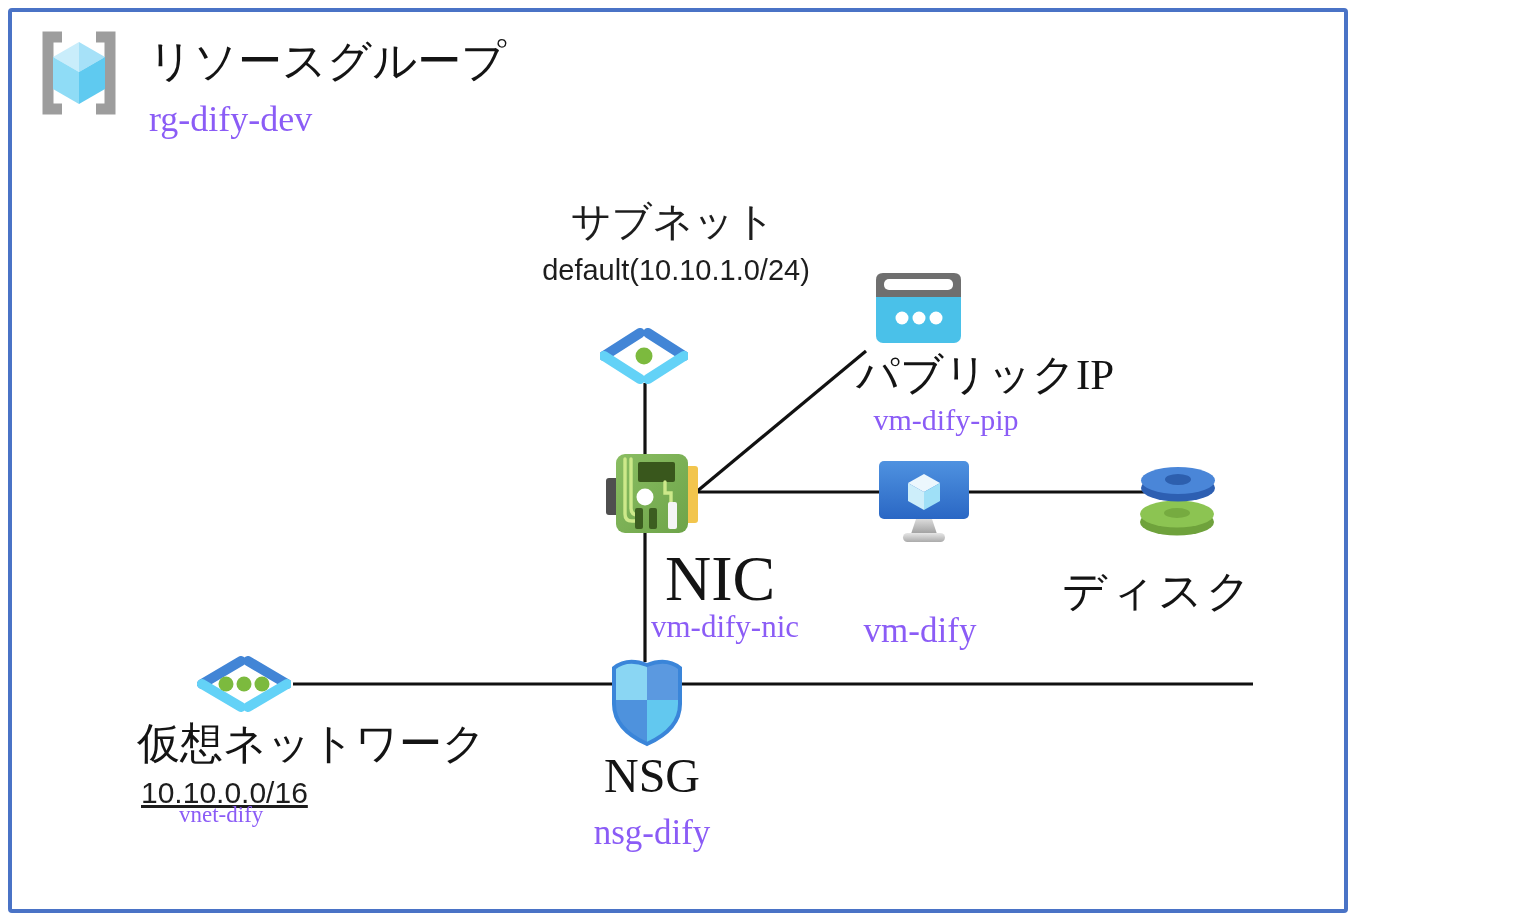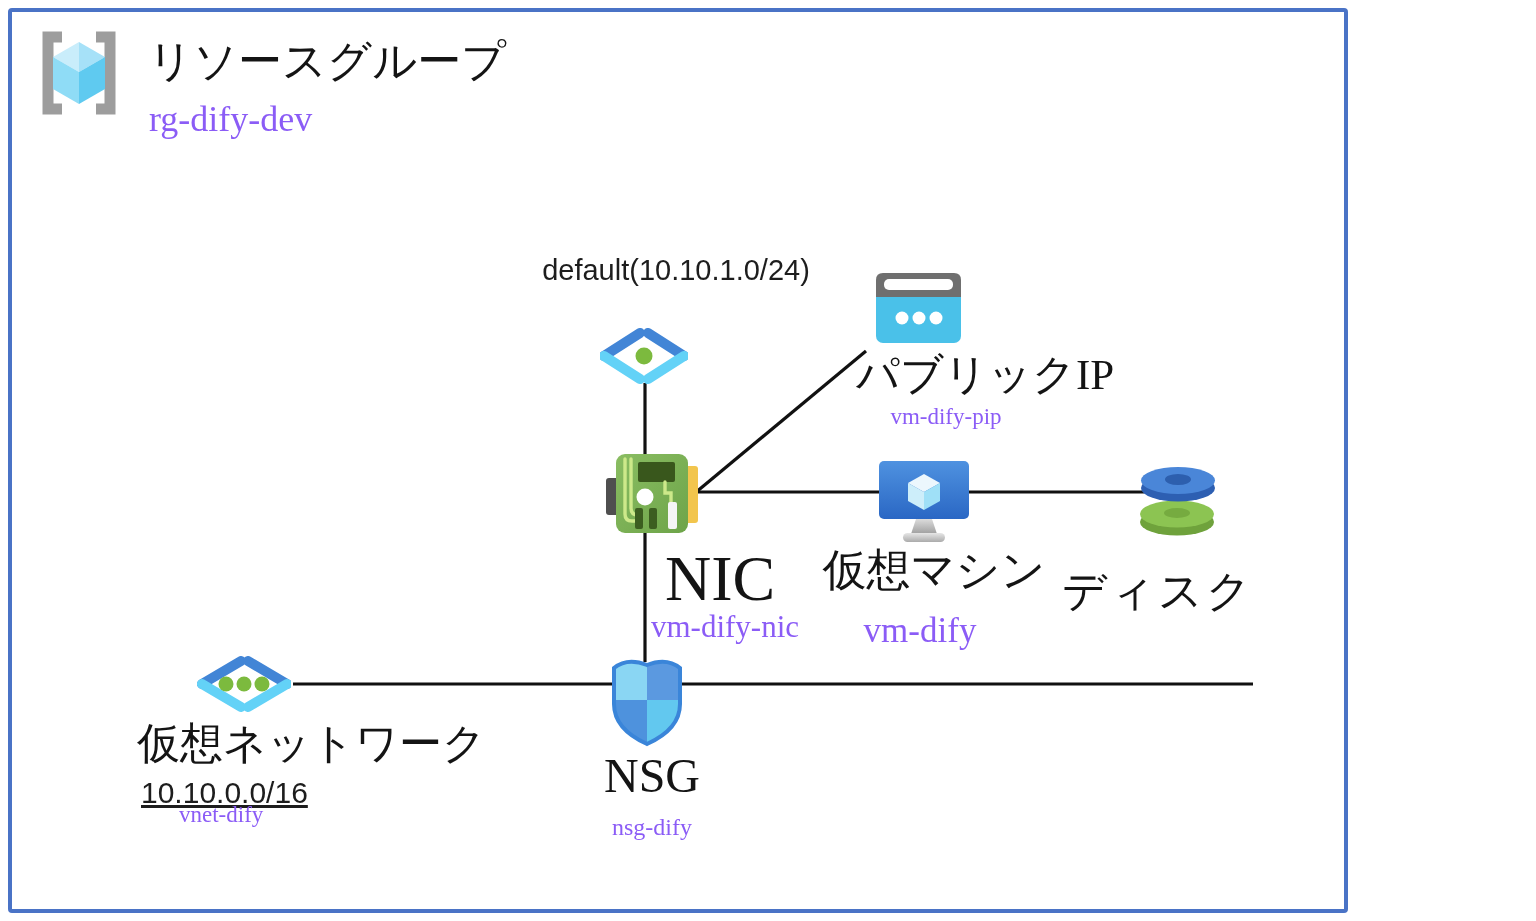--- a/index.html
+++ b/index.html
@@ -38,39 +38,40 @@
     <path d="M29 9 H15 V81 H29" fill="none" stroke="#9d9d9d" stroke-width="11"></path>
     <path d="M63 9 H77 V81 H63" fill="none" stroke="#9d9d9d" stroke-width="11"></path>
     <polygon points="46,14 20,29 46,44" fill="#c9edfb"></polygon>
     <polygon points="46,14 72,29 46,44" fill="#a6e1f8"></polygon>
     <polygon points="20,29 46,44 46,76 20,61" fill="#8fdcf6"></polygon>
     <polygon points="46,44 72,29 72,61 46,76" fill="#5fcaf0"></polygon>
   </svg>
   <div class="abs txt jp-title" style="left:148px; top:40px; font-size:44px;">リソースグループ</div>
   <div class="abs txt name" style="left:149px; top:101px; font-size:36px;">rg-dify-dev</div>
 
+  <div class="abs txt sans ctr" style="left:673px; top:201px; font-size:40px;">サブネット</div>
   <div class="abs txt sans ctr" style="left:676px; top:256px; font-size:29px;">default(10.10.1.0/24)</div>
   <svg class="abs icon" style="left:600px; top:328px;" width="88" height="57" viewBox="0 0 88 57">
     <line x1="4" y1="28" x2="40" y2="5" stroke="#4285d6" stroke-width="10" stroke-linecap="round"></line>
     <line x1="4" y1="28" x2="40" y2="51" stroke="#63d2f7" stroke-width="10" stroke-linecap="round"></line>
     <line x1="84" y1="28" x2="48" y2="5" stroke="#4285d6" stroke-width="10" stroke-linecap="round"></line>
     <line x1="84" y1="28" x2="48" y2="51" stroke="#63d2f7" stroke-width="10" stroke-linecap="round"></line>
     <circle cx="44" cy="28" r="8.5" fill="#7cba3e"></circle>
   </svg>
 
   <svg class="abs icon" style="left:876px; top:273px;" width="85" height="70" viewBox="0 0 85 70">
     <rect x="0" y="14" width="85" height="56" rx="7" fill="#4ac1e9"></rect>
     <path d="M7 0 H78 Q85 0 85 7 V24 H0 V7 Q0 0 7 0 Z" fill="#6f6f6f"></path>
     <rect x="8" y="6" width="69" height="11" rx="5" fill="#ffffff"></rect>
     <circle cx="26" cy="45" r="6.5" fill="#ffffff"></circle>
     <circle cx="43" cy="45" r="6.5" fill="#ffffff"></circle>
     <circle cx="60" cy="45" r="6.5" fill="#ffffff"></circle>
   </svg>
   <div class="abs txt jp-title" style="left:856px; top:353px; font-size:43px;text-align:center;">パブリックIP</div>
-  <div class="abs txt name ctr" style="left:946px; top:405px; font-size:23px;">vm-dify-pip</div>
+  <div class="abs txt name ctr" style="left:946px; top:405px; font-size:30px;">vm-dify-pip</div>
 
   <svg class="abs icon" style="left:605px; top:453px;" width="94" height="82" viewBox="0 0 94 82">
     <defs>
       <linearGradient id="nicBody" x1="0" y1="0" x2="1" y2="1">
         <stop offset="0" stop-color="#8abd62"></stop>
           <stop offset="1" stop-color="#6da449"></stop>
       </linearGradient>
     </defs>
     <rect x="1" y="25" width="14" height="37" rx="3" fill="#4f4f4f"></rect>
     <rect x="77" y="13" width="16" height="57" rx="3" fill="#f2c54d"></rect>
@@ -102,21 +103,20 @@
           <stop offset="1" stop-color="#ababab"></stop>
       </linearGradient>
     </defs>
     <rect x="0" y="0" width="90" height="58" rx="5" fill="url(#vmMon)"></rect>
     <polygon points="45,13 61,22 45,31 29,22" fill="#ecf7fd"></polygon>
     <polygon points="29,22 45,31 45,49 29,40" fill="#cdeefa"></polygon>
     <polygon points="45,31 61,22 61,40 45,49" fill="#9fe0f7"></polygon>
     <polygon points="37,58 53,58 58,73 32,73" fill="url(#vmStand)"></polygon>
     <rect x="24" y="72" width="42" height="9" rx="4.5" fill="url(#vmBase)"></rect>
   </svg>
-  <div class="abs txt jp-title ctr" style="left:934px; top:549px; font-size:44px;">仮想マシン</div>
   <div class="abs txt name ctr" style="left:920px; top:613px; font-size:35px;">vm-dify</div>
 
   <svg class="abs icon" style="left:1139px; top:464px;" width="78" height="78" viewBox="0 0 78 78">
     <ellipse cx="38" cy="58" rx="37" ry="13.5" fill="#6fa23c"></ellipse>
     <ellipse cx="38" cy="50" rx="37" ry="13.5" fill="#8cc452"></ellipse>
     <ellipse cx="38" cy="49" rx="13" ry="5" fill="#76ab40"></ellipse>
     <ellipse cx="39" cy="24" rx="37" ry="13.5" fill="#2d5fb2"></ellipse>
     <ellipse cx="39" cy="16.5" rx="37" ry="13.5" fill="#4a86d8"></ellipse>
     <ellipse cx="39" cy="15.5" rx="13" ry="5.5" fill="#2d5fae"></ellipse>
   </svg>
@@ -143,16 +143,16 @@
     </defs>
     <g clip-path="url(#nsgClip)">
       <rect x="0" y="0" width="74" height="92" fill="#8ad6f3"></rect>
       <rect x="37" y="0" width="37" height="45" fill="#5b99e0"></rect>
       <rect x="0" y="45" width="37" height="47" fill="#4e92dd"></rect>
       <rect x="37" y="45" width="37" height="47" fill="#62c8ef"></rect>
     </g>
     <path d="M4 13 C15 4 27 6 37 10 C47 6 59 4 70 13 V49 C70 68 57 80 37 89 C17 80 4 68 4 49 Z" fill="none" stroke="#3a85d9" stroke-width="4"></path>
   </svg>
   <div class="abs txt jp-title ctr" style="left:652px; top:752px; font-size:48px;">NSG</div>
-  <div class="abs txt name ctr" style="left:652px; top:815px; font-size:24px;text-align:center;">nsg-dify</div>
+  <div class="abs txt name ctr" style="left:652px; top:815px; font-size:35px;text-align:center;">nsg-dify</div>
 
   <div class="frame"></div>
 </div>
 
 </body></html>

